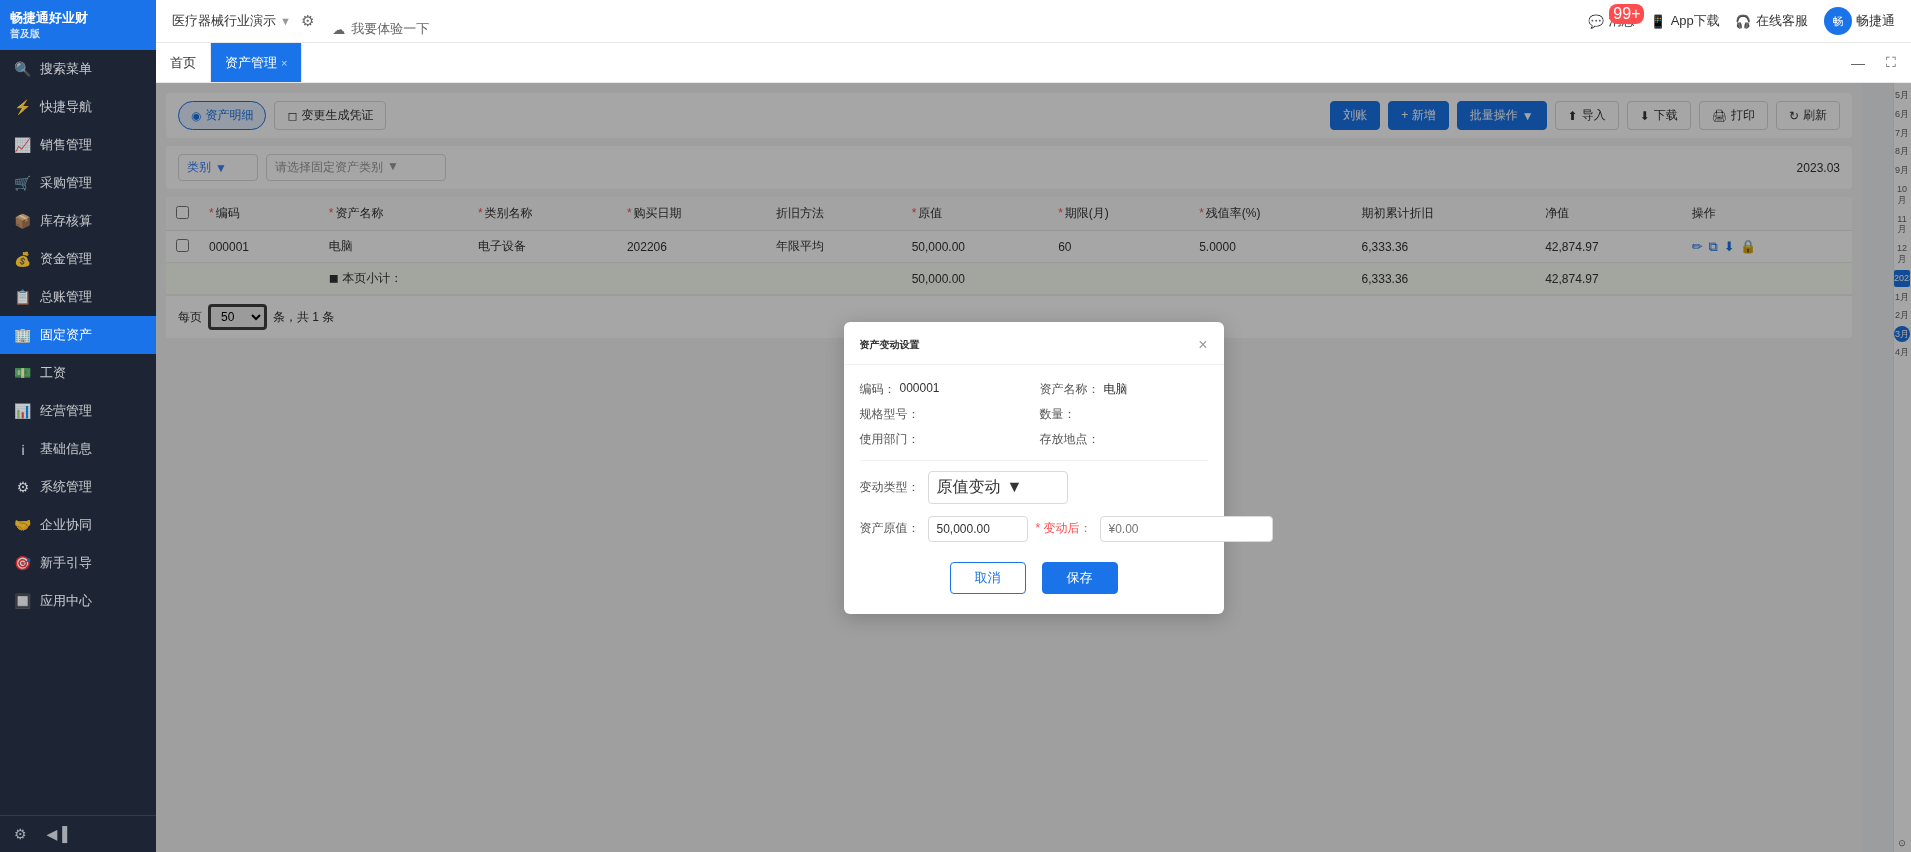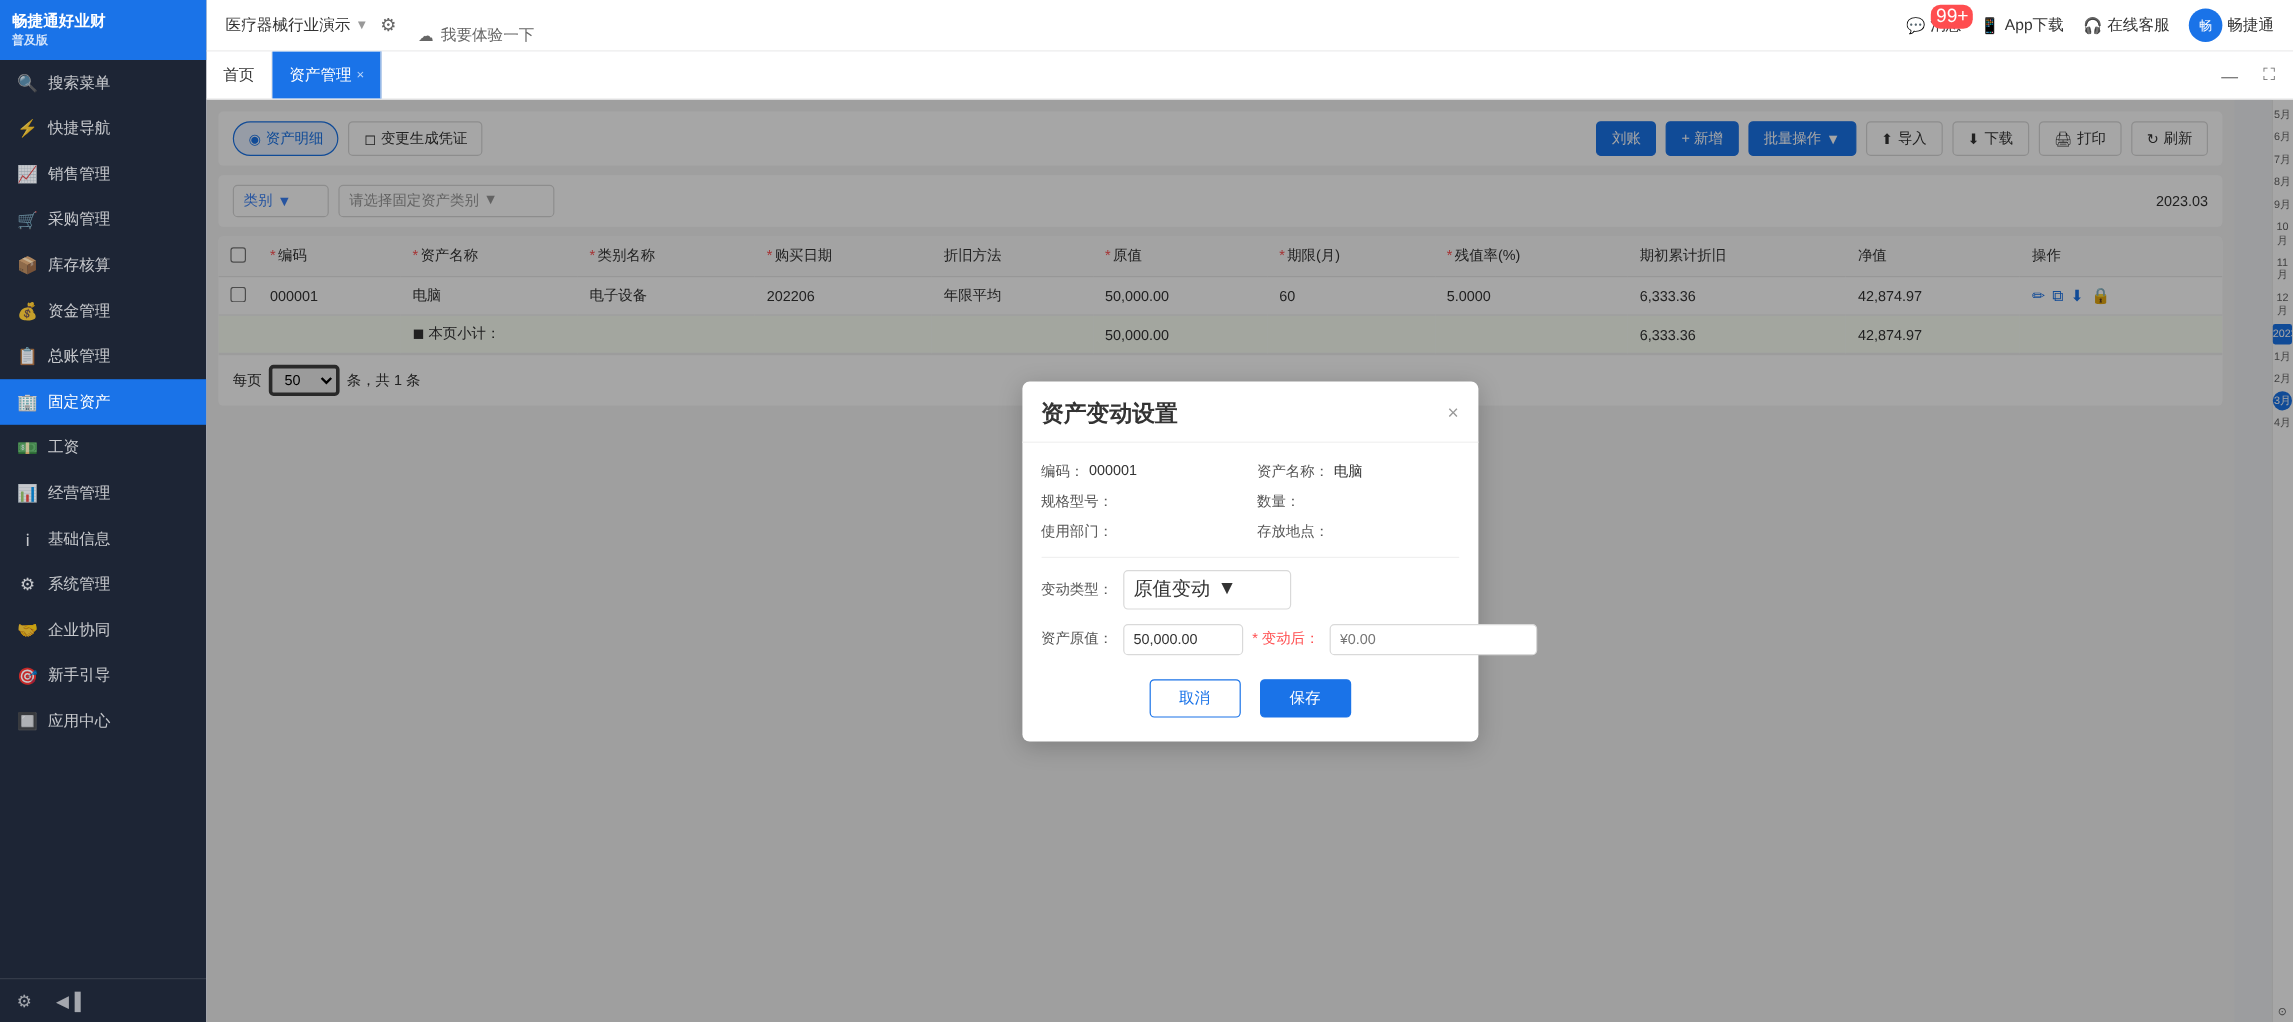--- a/index.html
+++ b/index.html
@@ -1,19 +1,19 @@
 <!DOCTYPE html>
 <html><head>
   <meta charset="utf-8">
   <style>
     * { box-sizing: border-box; margin: 0; padding: 0; }
     body { font-family: "Microsoft YaHei", "PingFang SC", sans-serif; font-size: 13px; background: #f0f2f5; display: flex; height: 852px; overflow: hidden; }
 
     
-    .sidebar { width: 172px; background: #1d2535; display: flex; flex-direction: column; height: 100%; flex-shrink: 0; }
+    .sidebar { width: 156px; background: #1d2535; display: flex; flex-direction: column; height: 100%; flex-shrink: 0; }
     .sidebar-logo { background: #1a73e8; padding: 8px 10px; display: flex; align-items: center; gap: 6px; color: white; font-size: 13px; font-weight: bold; min-height: 50px; }
     .sidebar-logo-sub { font-size: 10px; color: rgba(255,255,255,0.8); }
     .sidebar-scroll { flex: 1; overflow-y: auto; }
     .sidebar-item { display: flex; align-items: center; gap: 8px; padding: 10px 14px; color: rgba(255,255,255,0.75); cursor: pointer; font-size: 13px; }
     .sidebar-item.active { background: #1a73e8; color: white; }
     .sidebar-icon { width: 18px; height: 18px; display: flex; align-items: center; justify-content: center; font-size: 14px; }
     .sidebar-bottom { padding: 10px 14px; display: flex; align-items: center; gap: 20px; color: rgba(255,255,255,0.6); border-top: 1px solid rgba(255,255,255,0.1); }
     .sidebar-bottom-icon { cursor: pointer; font-size: 14px; }
 
     
@@ -77,21 +77,21 @@
     .right-panel { width: 18px; background: white; border-left: 1px solid #e8e8e8; display: flex; flex-direction: column; align-items: flex-start; padding-top: 4px; gap: 2px; flex-shrink: 0; margin-left: 31px; }
     .right-panel-item { width: 16px; font-size: 9px; color: #666; text-align: center; cursor: pointer; padding: 3px 0; line-height: 1.2; }
     .right-panel-item.highlight { color: white; background: #1a73e8; border-radius: 2px; }
 
     
     .overlay { position: absolute; top: 0; left: 0; right: 0; bottom: 0; background: rgba(0,0,0,0.35); z-index: 100; display: flex; align-items: center; justify-content: center; }
 
     
     .dialog { background: white; border-radius: 6px; width: 380px; box-shadow: 0 4px 20px rgba(0,0,0,0.2); }
     .dialog-header { padding: 14px 16px 10px; display: flex; align-items: center; justify-content: space-between; border-bottom: 1px solid #f0f0f0; }
-    .dialog-title { font-size: 19px; font-weight: 600; color: #333; }
+    .dialog-title { font-size: 10px; font-weight: 600; color: #333; }
     .dialog-close { cursor: pointer; color: #999; font-size: 16px; }
     .dialog-body { padding: 16px; }
     .dialog-info-grid { display: grid; grid-template-columns: 1fr 1fr; gap: 8px 12px; margin-bottom: 12px; font-size: 12px; color: #333; }
     .dialog-info-item { display: flex; gap: 4px; }
     .dialog-info-label { color: #555; white-space: nowrap; }
     .dialog-divider { border: none; border-top: 1px solid #f0f0f0; margin: 10px 0; }
     .dialog-field-row { display: flex; align-items: center; gap: 8px; margin-bottom: 12px; font-size: 12px; }
     .dialog-field-label { color: #555; width: 60px; flex-shrink: 0; }
     .dialog-select { border: 1px solid #d9d9d9; border-radius: 4px; padding: 5px 8px; display: flex; align-items: center; gap: 6px; cursor: pointer; min-width: 140px; color: #333; font-size: 16px; }
     .dialog-input { border: 1px solid #d9d9d9; border-radius: 4px; padding: 5px 8px; color: #999; font-size: 12px; flex: 1; }

